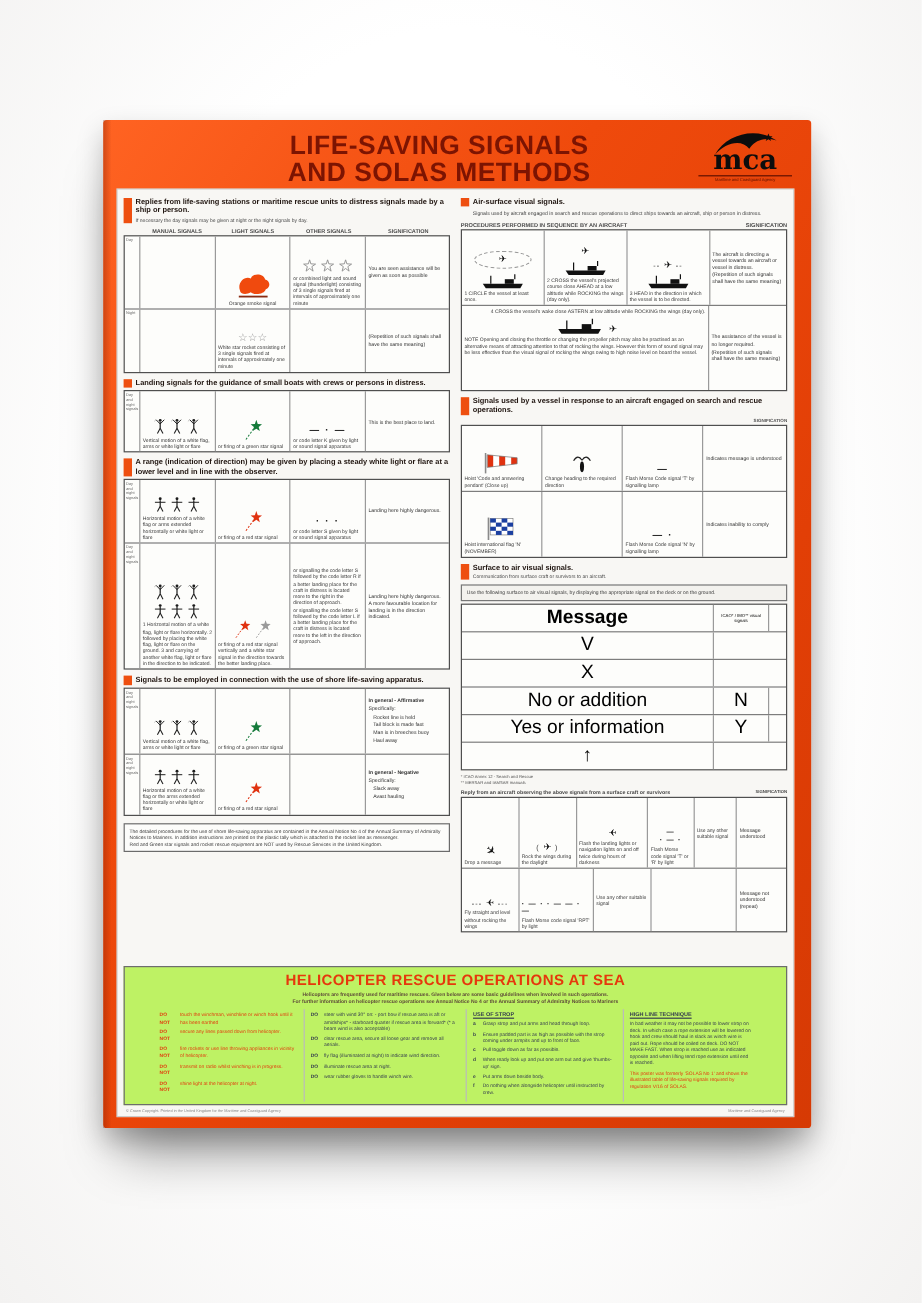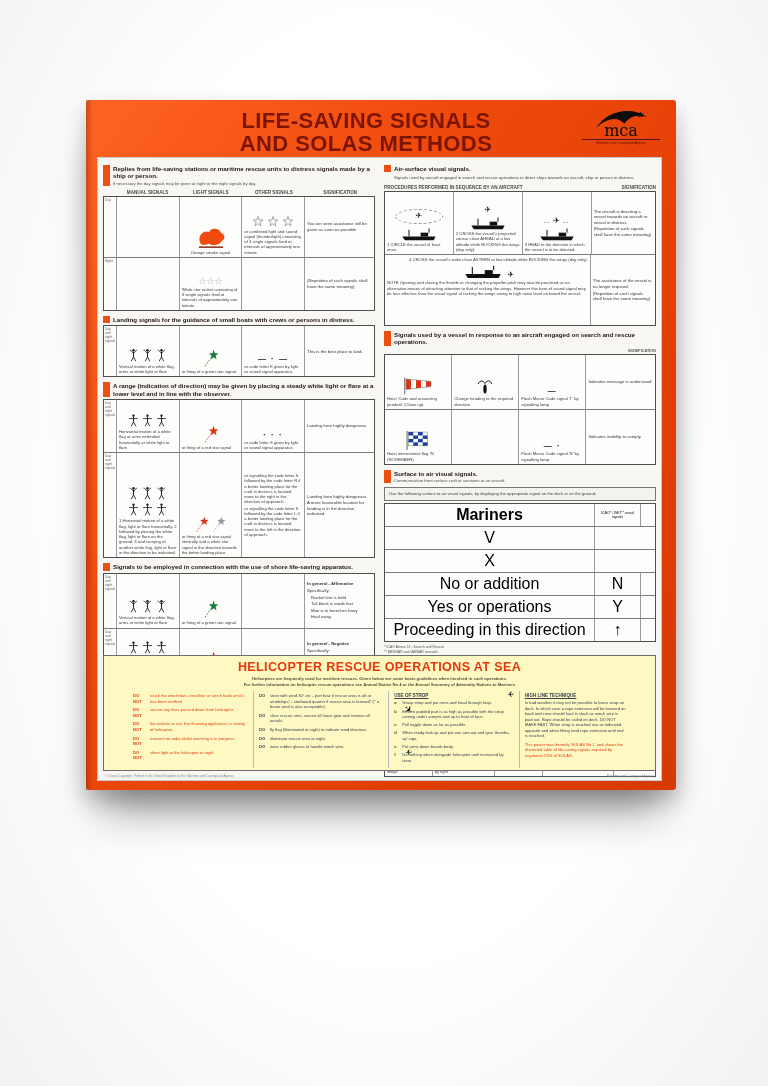--- a/index.html
+++ b/index.html
@@ -1,27 +1,27 @@
 <!DOCTYPE html>
 <html><head>
 <meta charset="utf-8">
 <style>
   html,body{margin:0;padding:0;}
   body{width:768px;height:1086px;background:radial-gradient(ellipse at 50% 45%, #ffffff 55%, #f3f2f1 100%);
        font-family:"Liberation Sans", sans-serif;position:relative;overflow:hidden;}
-  .poster{position:absolute;left:86px;top:100px;width:590px;height:690px;border-radius:3px;
+  .poster{position:absolute;left:86px;top:100px;width:590px;height:840px;border-radius:3px;
           background:linear-gradient(125deg,#ff6322 0%,#ef4a0c 35%,#e23f06 70%,#d63a04 100%);
           box-shadow:0 34px 42px -14px rgba(0,0,0,.40),0 10px 22px rgba(0,0,0,.22);}
   .poster::before{content:"";position:absolute;left:0;top:0;bottom:0;width:7px;
           background:linear-gradient(90deg,rgba(120,25,0,.35),rgba(120,25,0,0));}
   .titlewrap{position:absolute;top:9px;left:70px;right:100px;text-align:center;color:#7c1402;
           font-weight:bold;font-size:22px;line-height:1.05;letter-spacing:.4px;}
   .logo{position:absolute;top:8px;right:16px;width:78px;text-align:center;color:#0d0d0d;}
   .logo svg{display:block;margin:0 auto;}
-  .logo .lt{font-family:"DejaVu Serif",serif;font-weight:normal;font-size:16px;line-height:.9;margin-top:-8px;}
+  .logo .lt{font-family:"DejaVu Serif",serif;font-weight:bold;font-size:23px;line-height:.9;margin-top:-8px;}
   .logo .lc{font-size:3.4px;color:#5f1000;border-top:.7px solid #5f1000;margin-top:1px;padding-top:1px;}
   .panel{position:absolute;left:11px;right:14px;top:57px;bottom:9px;background:#f8f7f4;
          box-shadow:inset 0 0 0 1px rgba(0,0,0,.18);padding:5px 6px 3px;display:flex;flex-direction:column;}
   .cols{display:flex;gap:9px;flex:1;min-height:0;}
   .col{width:50%;display:flex;flex-direction:column;}
   
   .sh{display:flex;gap:3px;margin:3px 0 2px;align-items:stretch;}
   .sh .bar{width:7px;background:#ee4f10;flex:none;}
   .sh .t{font-weight:bold;font-size:6.2px;color:#201510;line-height:1.2;}
   .sh .sub{font-weight:normal;font-size:4.2px;color:#4c4c4c;margin-top:1px;}
@@ -56,21 +56,21 @@
          align-items:center;justify-content:center;margin-bottom:1px;}
   .notebox{border:.9px solid #6b6b6b;background:#fcfcfa;padding:3px 4px;font-size:4.1px;
            color:#3c3c3c;line-height:1.35;margin-top:4px;}
   .subtxt{font-size:4.3px;color:#444;line-height:1.3;margin:1px 0 2px 10px;}
   .prochead{display:flex;justify-content:space-between;margin:2px 0 1px;}
   .prochead span{font-size:4.7px;font-weight:bold;color:#4a4a4a;}
   .sighead{font-size:3.8px;font-weight:bold;color:#555;text-align:right;margin:1px 0;}
   .surfbox{border:.8px solid #777;background:#f3f2ee;padding:3px 4px;font-size:4.2px;color:#3c3c3c;line-height:1.35;margin:2px 0;}
   .fn{font-size:3.5px;color:#555;line-height:1.3;margin:1px 0 2px;}
   
-  .heli{border:1px solid #6d6d6d;background:#fef9c3;margin-top:4px;padding:4px 24px 2px;}
+  .heli{border:1px solid #6d6d6d;background:#bef264;margin-top:4px;padding:4px 24px 2px;}
   .heli .ht{color:#e6380c;font-weight:bold;font-size:12.5px;text-align:center;letter-spacing:.4px;}
   .heli .hi{font-size:4.2px;font-weight:bold;color:#5d4a38;text-align:center;line-height:1.35;margin-top:2px;}
   .hcols{display:flex;margin-top:4px;}
   .hcol{padding:2px 5px;}
   .hcol+.hcol{border-left:.7px solid #bbb;}
   .hc1{width:25%;} .hc2{width:27%;} .hc3{width:26%;} .hc4{width:22%;}
   .dn{display:flex;gap:2px;font-size:4.1px;line-height:1.3;color:#e23c0e;margin-bottom:3.5px;}
   .dn b{flex:none;width:15px;font-size:4.1px;}
   .do{display:flex;gap:2px;font-size:4.1px;line-height:1.3;color:#37404f;margin-bottom:3.5px;}
   .do b{flex:none;width:9px;}
@@ -522,44 +522,43 @@
         </div>
 
         <div class="sh">
           <div class="bar"></div>
           <div class="t"><span>Surface to air visual signals.</span>
             <div class="sub">Communication from surface craft or survivors to an aircraft.</div></div>
         </div>
         <div class="surfbox">Use the following surface to air visual signals, by displaying the appropriate signal on the deck or on the ground.</div>
         <div class="tbl">
           <div class="r gS" style="min-height:13px;">
-            <div class="c msg" style="font-weight:bold">Mariners</div>
+            <div class="c msg" style="font-weight:bold">Message</div>
             <div class="c" style="font-size:3.6px;text-align:center;justify-content:center">ICAO* / IMO** visual signals</div>
             <div class="c"></div>
           </div>
           <div class="r gS" style="min-height:13px;">
             <div class="c code">V</div>
             <div class="c"></div>
           </div>
           <div class="r gS" style="min-height:13px;">
             <div class="c code">X</div>
             <div class="c"></div>
           </div>
           <div class="r gS" style="min-height:13px;">
             <div class="c msg">No or addition</div>
             <div class="c code">N</div>
             <div class="c"></div>
           </div>
           <div class="r gS" style="min-height:13px;">
-            <div class="c msg">Yes or operations</div>
+            <div class="c msg">Yes or information</div>
             <div class="c code">Y</div>
             <div class="c"></div>
           </div>
           <div class="r gS" style="min-height:14px;">
-            <div class="c msg">Proceeding in this direction</div>
             <div class="c code">↑</div>
             <div class="c"></div>
           </div>
         </div>
         <div class="fn">
           <div>* ICAO Annex 12 - Search and Rescue</div>
           <div>** MERSAR and IAMSAR manuals</div>
         </div>
 
         <div class="prochead">

